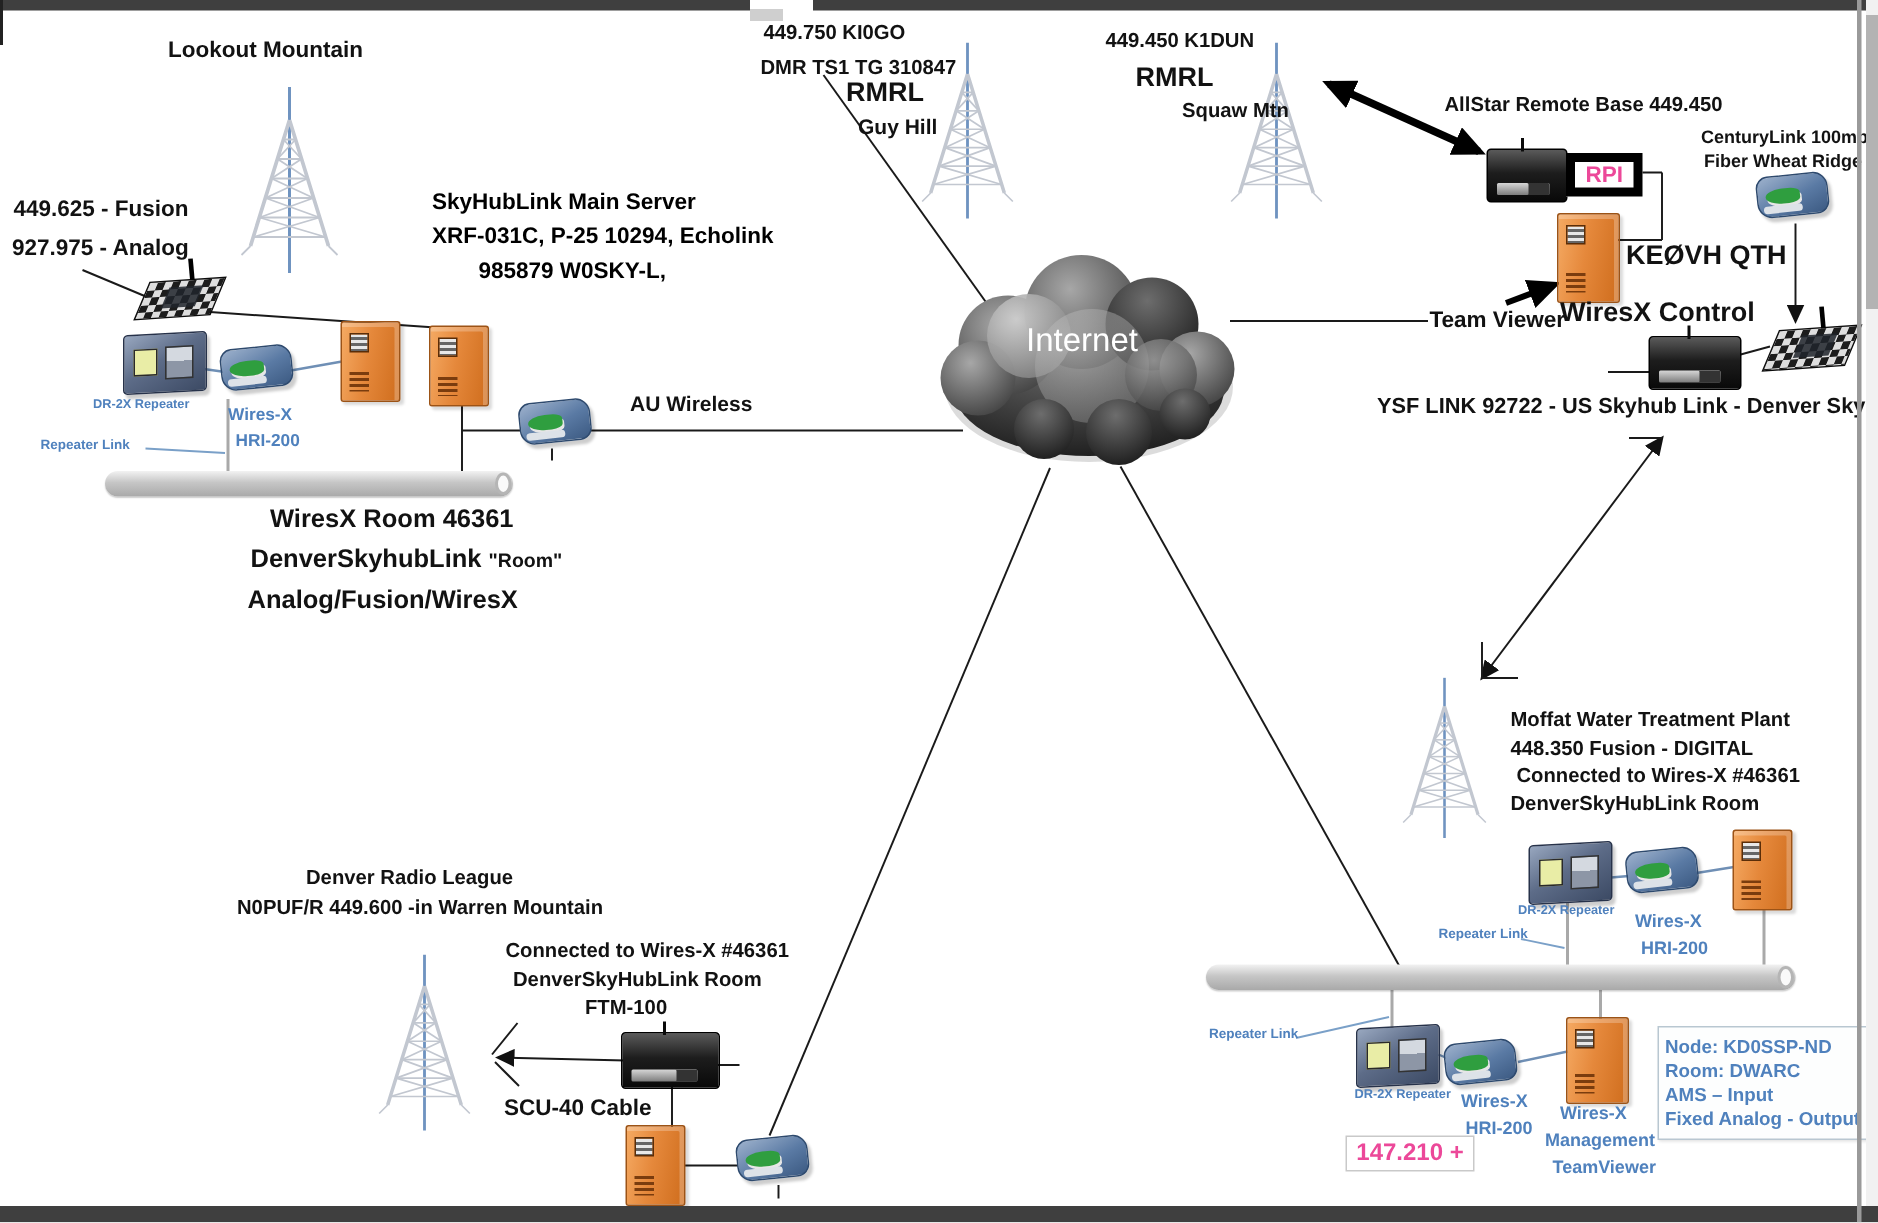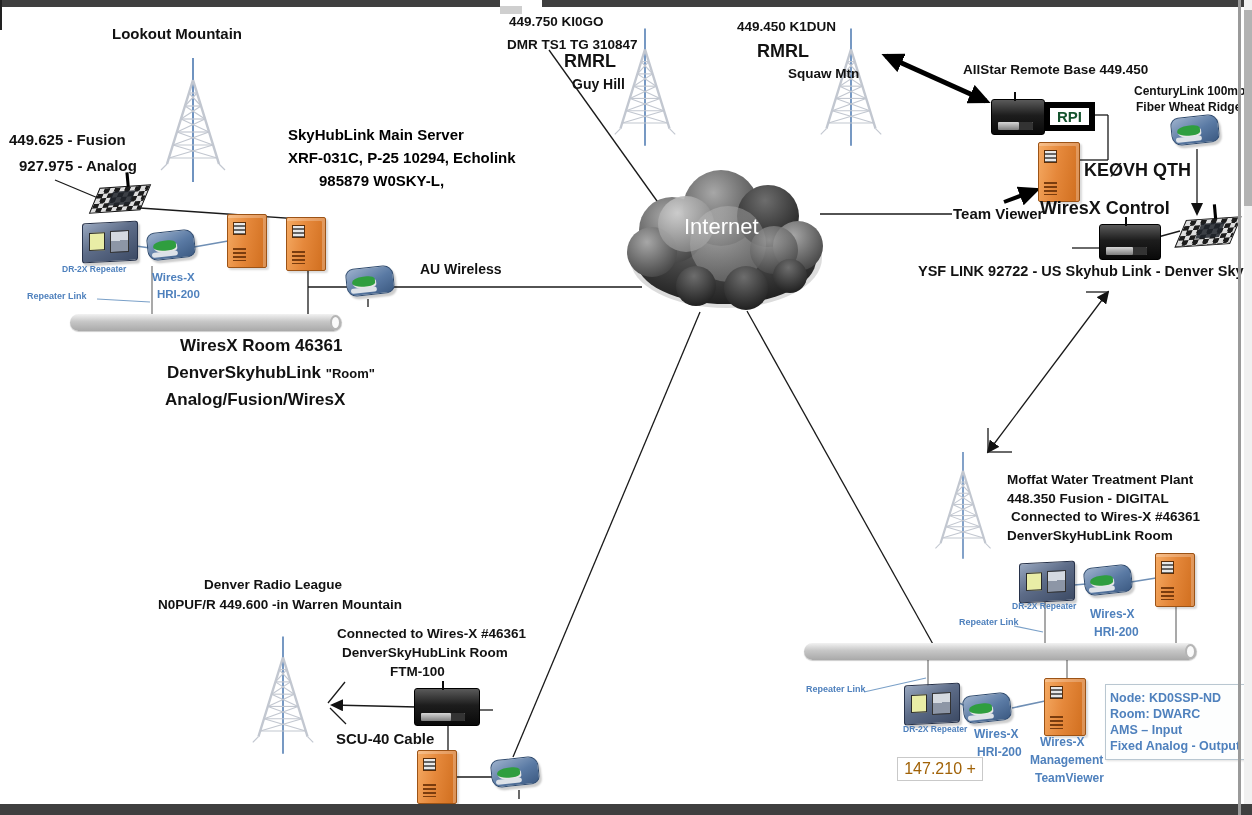--- a/index.html
+++ b/index.html
@@ -36,31 +36,31 @@
   .dev-radio{background:linear-gradient(#5a5a5a 0%,#1d1d1d 45%,#090909 100%);border-radius:3px;
     border:1px solid #000;}
   .dev-radio::before{content:'';position:absolute;left:6px;bottom:4px;width:68%;height:8px;
     background:linear-gradient(#d6d6d6,#7d7d7d);border-radius:1px;
     box-shadow:inset -14px 0 0 #333;}
   .dev-radio::after{content:'';position:absolute;left:42%;top:-8px;width:2px;height:9px;background:#0a0a0a;}
   .dev-board{background:repeating-conic-gradient(#1c1c1c 0% 25%,#dedede 0% 50%) 0 0/10px 10px;
     border:1px solid #0c0c0c;transform:skewX(-26deg) rotate(-4deg);}
   .dev-board::before{content:'';position:absolute;left:30%;top:15%;width:45%;height:60%;background:#20242c;opacity:.85;}
   .dev-board::after{content:'';position:absolute;left:45%;top:-15px;width:3px;height:15px;background:#000;transform:skewX(26deg);}
-  .rpi-box{position:absolute;z-index:2;border:6px solid #000;background:#fff;color:#14532d;
+  .rpi-box{position:absolute;z-index:2;border:6px solid #000;background:#fff;color:#ec4899;
     font-weight:bold;font-size:15px;line-height:17px;padding:0 7px;}
   .pipe{position:absolute;z-index:2;height:17px;border-radius:9px;
     background:linear-gradient(#f2f2f2,#c6c6c6 45%,#a9a9a9);box-shadow:0 1px 1px rgba(0,0,0,.2);}
   .pipe::after{content:'';position:absolute;right:1px;top:1px;width:11px;height:15px;border-radius:50%;
     background:#fafafa;border:2px solid #b5b5b5;box-sizing:border-box;}
   .node-box{position:absolute;z-index:3;border:1px solid #b9c7d1;background:#fdfefe;color:#4f81bd;
     font-weight:bold;font-size:12.5px;line-height:16px;padding:5px 4px;width:134px;
     box-shadow:1px 1px 2px rgba(0,0,0,.12);}
-  .freq-box{position:absolute;z-index:3;border:1px solid #c9c9c9;background:#fff;color:#a16207;
-    font-weight:normal;font-size:16px;text-align:center;width:84px;padding:2px 0;}
+  .freq-box{position:absolute;z-index:3;border:1px solid #c9c9c9;background:#fff;color:#ec4899;
+    font-weight:bold;font-size:16px;text-align:center;width:84px;padding:2px 0;}
 
   
   .bar{position:absolute;background:#3f3f3f;z-index:5;}
   .scroll-track{position:absolute;left:1244px;top:0;width:8px;height:804px;background:#f1f1f1;z-index:5;}
   .scroll-thumb{position:absolute;left:1244px;top:10px;width:8px;height:196px;background:#b3b3b3;z-index:6;}
   .right-line{position:absolute;left:1238px;top:0;width:3px;height:815px;background:#9a9a9a;z-index:5;}
   .left-notch{position:absolute;left:0;top:0;width:2px;height:30px;background:#222;z-index:5;}
   .top-tab{position:absolute;left:500px;top:6px;width:22px;height:8px;background:#cfcfcf;z-index:5;}
 
   .internet-lbl{position:absolute;color:#fff;font-size:22px;font-weight:normal;z-index:3;}
@@ -237,21 +237,21 @@
   <div class="dev dev-repeater" style="left:904px;top:684px"></div>
   <div class="dev dev-router" style="left:963px;top:694px"></div>
   <div class="dev dev-server" style="left:1044px;top:678px;width:40px;height:56px"></div>
 
   <div class="dev dev-radio" style="left:414px;top:688px;width:64px;height:36px"></div>
   <div class="dev dev-server" style="left:417px;top:750px"></div>
   <div class="dev dev-router" style="left:491px;top:758px"></div>
 
   <div class="lbl txt" style="left:112px;top:25px;font-size:15px">Lookout Mountain</div>
   <div class="lbl txt" style="left:9px;top:131px;font-size:15px">449.625 - Fusion</div>
-  <div class="lbl txt" style="left:19px;top:157px;font-size:15px">927.975 - Analog</div>
+  <div class="lbl txt" style="left:8px;top:157px;font-size:15px">927.975 - Analog</div>
   <div class="lbl-blue txt" style="left:62px;top:265px;font-size:8.5px">DR-2X Repeater</div>
   <div class="lbl-blue txt" style="left:152px;top:271px;font-size:11.5px">Wires-X</div>
   <div class="lbl-blue txt" style="left:157px;top:288px;font-size:11.5px">HRI-200</div>
   <div class="lbl-blue txt" style="left:27px;top:292px;font-size:9px">Repeater Link</div>
 
   <div class="txt" style="position:absolute;left:288px;top:123px">
     <div class="ms-line">SkyHubLink Main Server</div>
     <div class="ms-line">XRF-031C, P-25 10294, Echolink</div>
     <div class="ms-line ms-indent">985879 W0SKY-L,</div>
   </div>

